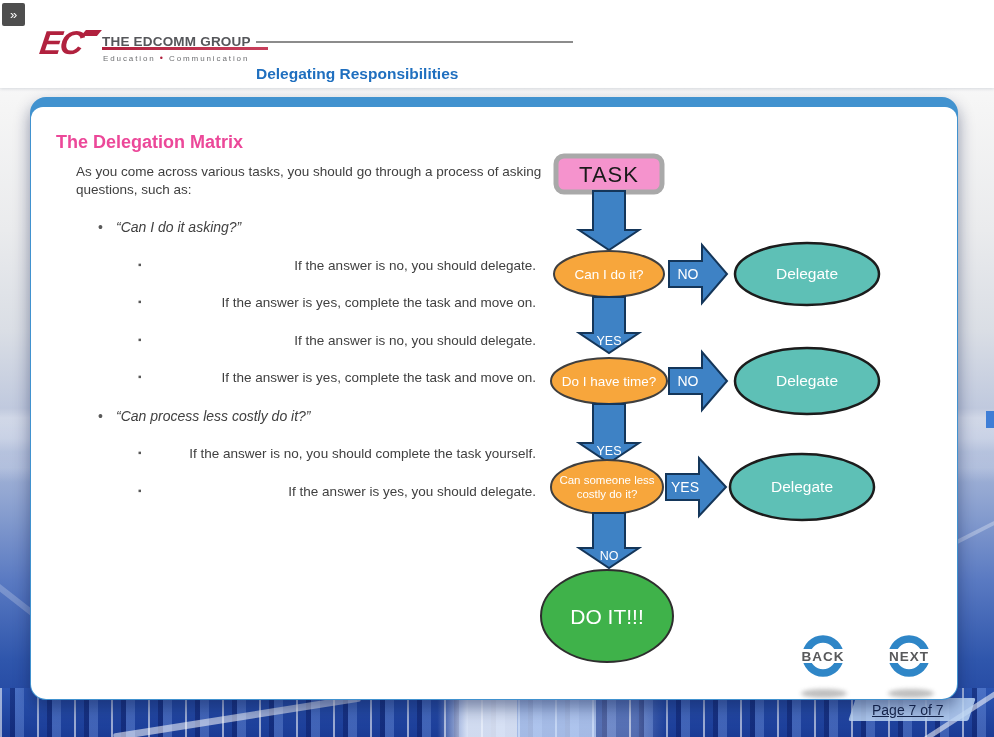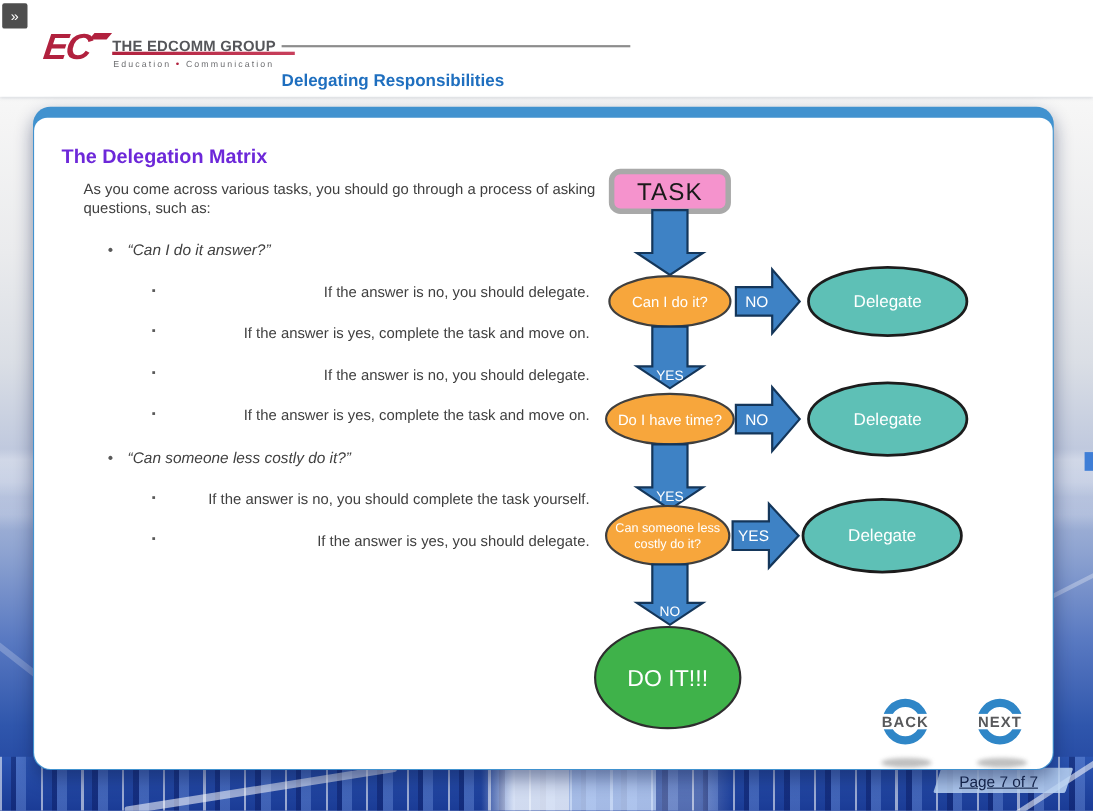--- a/index.html
+++ b/index.html
@@ -44,21 +44,21 @@
       background:rgba(190,215,245,.85);transform:skew(-18deg);z-index:3;border-radius:2px;}
   .page-ind{position:absolute;left:872px;top:702px;font-size:14px;color:#16254a;z-index:4;text-decoration:underline;}
   
   .card{position:absolute;left:30px;top:97px;width:928px;height:603px;background:#4192cf;
         border-radius:16px;box-shadow:0 8px 16px rgba(10,25,70,.45);z-index:5;}
   .card-body{position:absolute;left:1px;top:10px;width:926px;height:592px;background:#ffffff;
         border-radius:12px 12px 15px 15px;overflow:hidden;}
   .swoosh{position:absolute;left:0;right:0;bottom:0;height:55px;
         background:radial-gradient(140% 230% at 45% 245%, #e2e2e2 55%, rgba(255,255,255,0) 56.5%);}
   
-  .slide-title{position:absolute;left:25px;top:25px;font-size:18px;font-weight:bold;color:#6d28d9;}
+  .slide-title{position:absolute;left:25px;top:25px;font-size:18px;font-weight:bold;color:#ec4899;}
   .content{position:absolute;left:25px;top:56px;width:470px;font-size:13.5px;color:#404040;line-height:17.5px;margin-left:20px;}
   .q-item{position:relative;margin-top:21px;padding-left:40px;font-style:italic;font-size:14px;}
   .q-item::before{content:"\2022";position:absolute;left:22px;top:0;font-style:normal;color:#595959;}
   .a-item{position:relative;margin-top:20px;padding-left:80px;padding-right:10px;text-align:right;}
   .a-item::before{content:"\25aa";position:absolute;left:62px;top:-1px;font-size:10px;color:#595959;}
   
   .flowchart{position:absolute;left:490px;top:38px;width:420px;height:540px;}
   .flowchart text{font-family:"Liberation Sans","DejaVu Sans",sans-serif;}
   
   .nav-btn{position:absolute;width:52px;height:50px;cursor:pointer;z-index:6;}
@@ -95,28 +95,28 @@
 
 <div class="card">
   <div class="card-body">
     <div class="swoosh"></div>
 
     <div class="slide-title">The Delegation Matrix</div>
 
     <div class="content">
       <div>As you come across various tasks, you should go through a process of asking questions, such as:</div>
 
-      <div class="q-item">“Can I do it answer?”</div>
+      <div class="q-item">“Can I do it asking?”</div>
       <div class="a-item">If the answer is no, you should delegate.</div>
       <div class="a-item">If the answer is yes, complete the task and move on.</div>
 
       <div class="a-item">If the answer is no, you should delegate.</div>
       <div class="a-item">If the answer is yes, complete the task and move on.</div>
 
-      <div class="q-item">“Can someone less costly do it?”</div>
+      <div class="q-item">“Can process less costly do it?”</div>
       <div class="a-item">If the answer is no, you should complete the task yourself.</div>
       <div class="a-item">If the answer is yes, you should delegate.</div>
     </div>
 
     <svg class="flowchart" viewBox="0 0 420 540">
 
       <rect x="35" y="11" width="106" height="36" rx="8" fill="#f593cd" stroke="#a9a9a9" stroke-width="5"></rect>
       <text x="88" y="37" text-anchor="middle" font-size="22" fill="#1a1a1a" letter-spacing="1">TASK</text>
 
       <polygon points="72,46 104,46 104,85 118,85 88,105 58,85 72,85" fill="#3e82c5" stroke="#14365a" stroke-width="2"></polygon>

